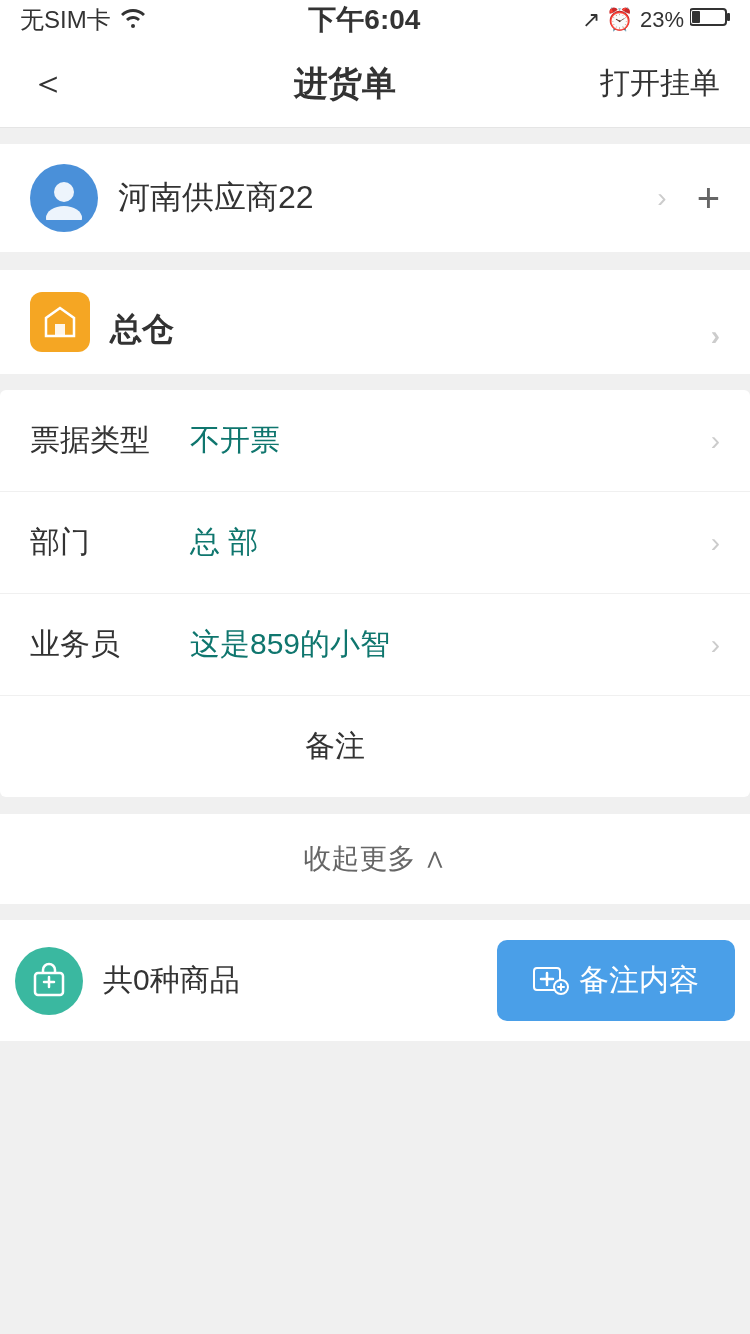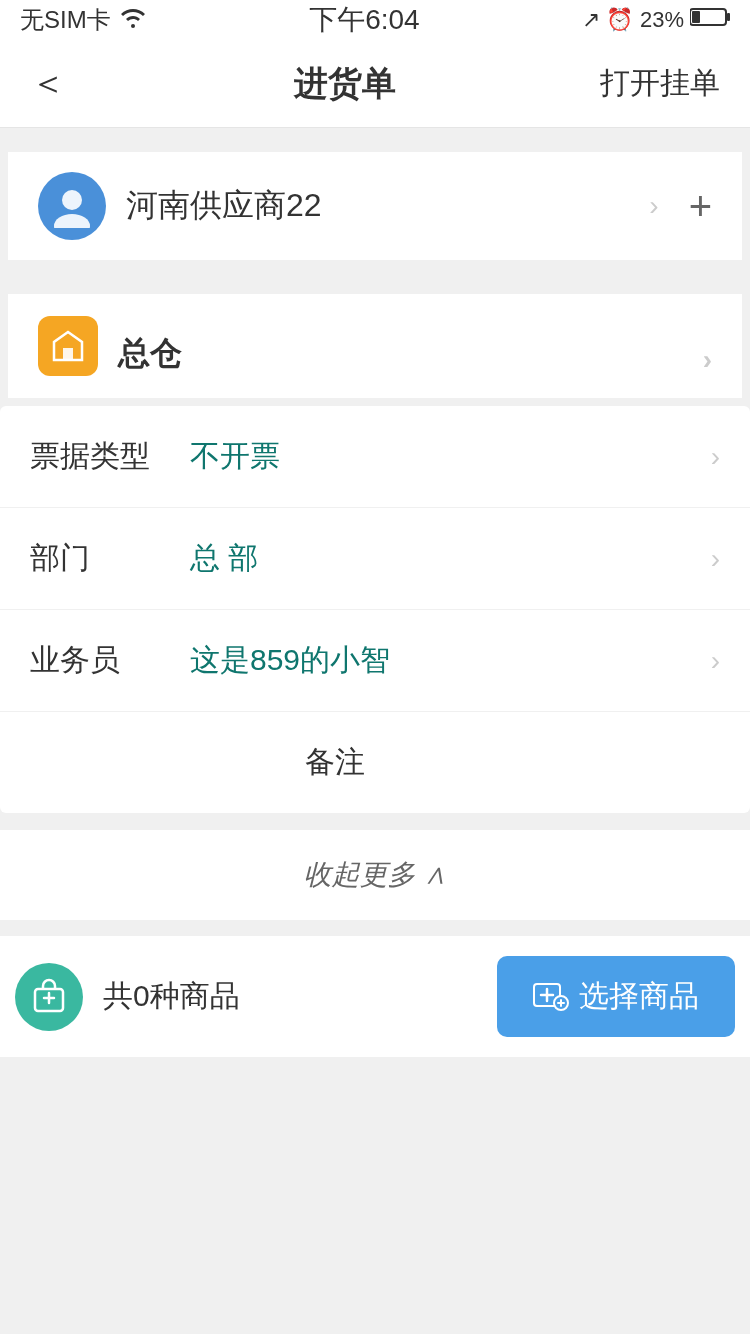--- a/index.html
+++ b/index.html
@@ -19,21 +19,21 @@
       height: 40px;
       background: #fff;
       display: flex;
       align-items: center;
       justify-content: space-between;
       padding: 0 20px;
       font-size: 24px;
       color: #333;
     }
     .status-left { display: flex; align-items: center; gap: 8px; }
-    .status-center { font-size: 28px; font-weight: 400; }
+    .status-center { font-size: 28px; font-weight: 700; }
     .status-right { display: flex; align-items: center; gap: 6px; font-size: 22px; }
 
     
     .nav-bar {
       width: 750px;
       height: 88px;
       background: #fff;
       display: flex;
       align-items: center;
       justify-content: space-between;
@@ -59,21 +59,21 @@
 
     
     .section-divider {
       height: 16px;
       background: #f0f0f0;
     }
 
     
     .card-section {
       background: #fff;
-      margin: 8px;
+      margin: 0;
     }
 
     
     .supplier-row {
       display: flex;
       align-items: center;
       padding: 20px 30px;
       background: #fff;
       border-bottom: 1px solid #f0f0f0;
     }
@@ -140,20 +140,21 @@
       color: #333;
     }
     .row-chevron {
       color: #ccc;
       font-size: 28px;
     }
 
     
     .form-section {
       background: #fff;
+      margin-top: 16px;
       border-radius: 6px;
     }
     .form-row {
       display: flex;
       align-items: center;
       padding: 30px 30px;
       border-bottom: 1px solid #f0f0f0;
       cursor: pointer;
       min-height: 100px;
     }
@@ -187,21 +188,20 @@
     
     .collapse-row {
       background: #fff;
       text-align: center;
       padding: 26px 0;
       font-size: 28px;
       color: #666;
       cursor: pointer;
       border-top: 1px solid #f0f0f0;
       margin-top: 16px;
-      font-style: italic;
     }
 
     
     .bottom-bar {
       background: #fff;
       display: flex;
       align-items: center;
       padding: 20px 15px;
       margin-top: 16px;
       gap: 20px;
@@ -345,17 +345,17 @@
       </svg>
     </div>
     <span class="product-count">共0种商品</span>
     <button class="select-btn">
       <svg width="36" height="28" viewBox="0 0 36 28">
         <rect x="1" y="1" width="26" height="22" rx="3" fill="none" stroke="#fff" stroke-width="2"></rect>
         <path d="M8 12h12M14 6v12" stroke="#fff" stroke-width="2.5" stroke-linecap="round"></path>
         <circle cx="28" cy="20" r="7" fill="#4a9fe8" stroke="#fff" stroke-width="2"></circle>
         <path d="M25 20h6M28 17v6" stroke="#fff" stroke-width="2" stroke-linecap="round"></path>
       </svg>
-      <span>选择商品</span>
+      <span>备注内容</span>
     </button>
   </div>
 
 </div>
 
 </body></html>

